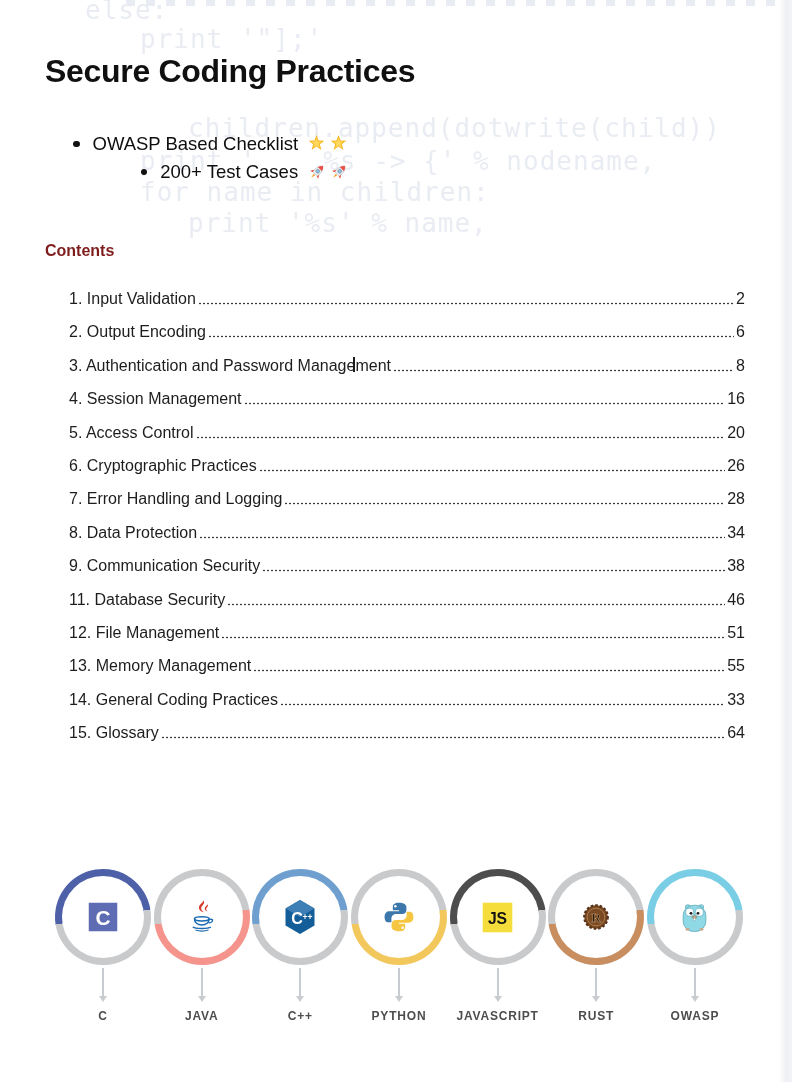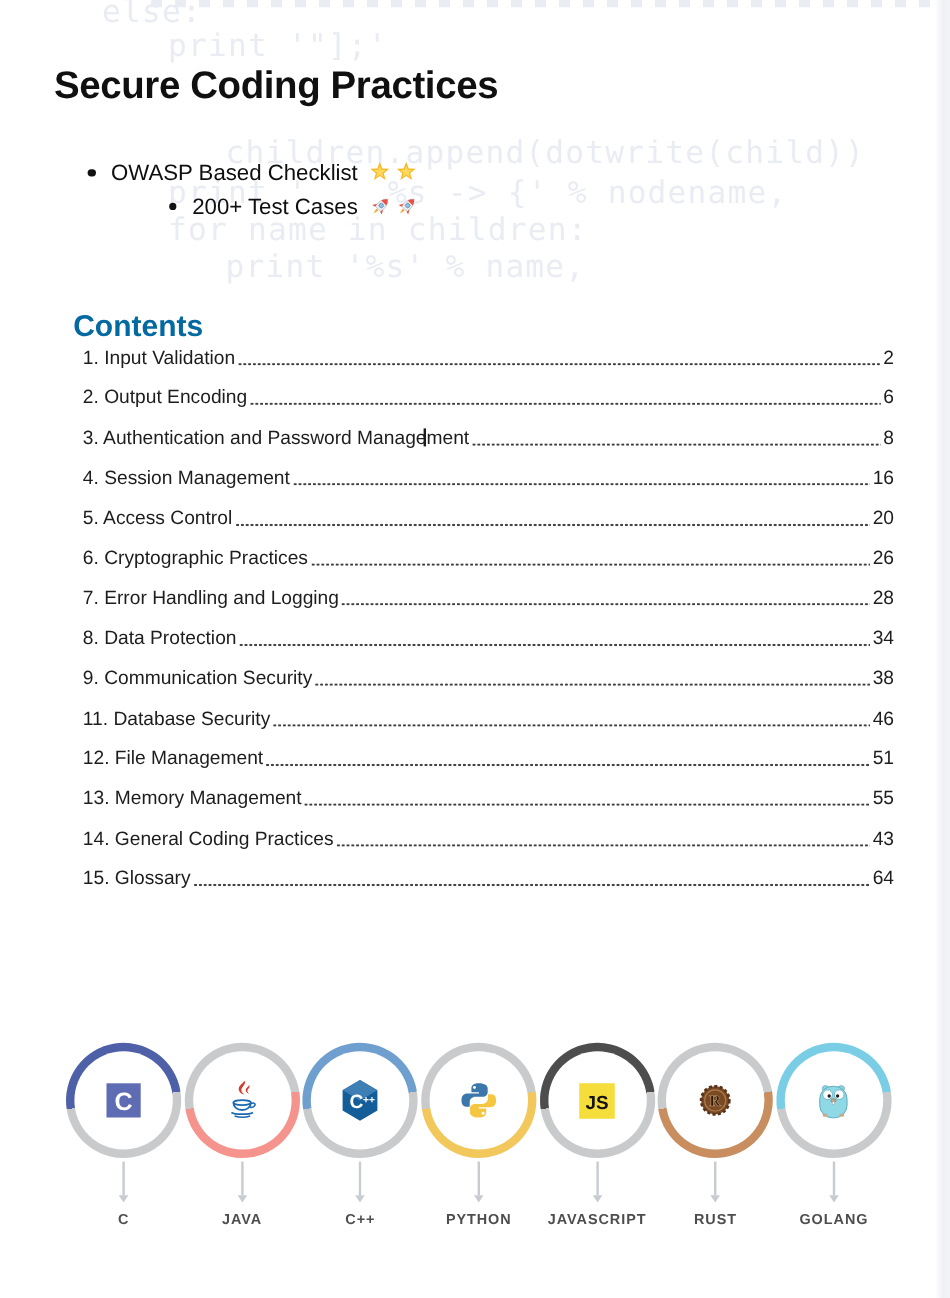--- a/index.html
+++ b/index.html
@@ -42,22 +42,22 @@
 
   
   .highlights { position:absolute; left:73px; top:130px; font-size:18.5px; color:#0e0e0e; }
   .hl-row { display:flex; align-items:center; height:28px;justify-content:flex-end; }
   .hl-dot { width:6.5px; height:6.5px; border-radius:50%; background:#111; margin-right:13px; flex:none; }
   .hl-icons { display:inline-flex; margin-left:8px; gap:1px; }
   .hl-icons svg { display:block; }
 
   
   .contents-heading {
-    position:absolute; left:45px; top:242px; margin:16px;
-    font-size:25px; font-weight:800; color:#0369a1;
+    position:absolute; left:45px; top:242px; margin:0;
+    font-size:16px; font-weight:800; color:#7f1d1d;
   }
   .toc { position:absolute; left:69px; top:288px; width:676px; font-size:16px; color:#1d1d1d; }
   .toc-row { display:flex; align-items:flex-end; height:20px; margin-bottom:13.4px; position:relative; }
   .toc-label { white-space:nowrap; }
   .leader {
     flex:1; height:3px; margin:0 2px 3px 2px; align-self:flex-end;
     background-image:radial-gradient(circle, #3a3a3a 0.9px, transparent 1.15px);
     background-size:4px 3px; background-repeat:repeat-x; background-position:left bottom;
   }
   .toc-page { white-space:nowrap; }
@@ -196,21 +196,21 @@
       <span class="toc-page">51</span>
     </div>
     <div class="toc-row">
       <span class="toc-label">13. Memory Management</span>
       <span class="leader"></span>
       <span class="toc-page">55</span>
     </div>
     <div class="toc-row">
       <span class="toc-label">14. General Coding Practices</span>
       <span class="leader"></span>
-      <span class="toc-page">43</span>
+      <span class="toc-page">33</span>
     </div>
     <div class="toc-row">
       <span class="toc-label">15. Glossary</span>
       <span class="leader"></span>
       <span class="toc-page">64</span>
     </div>
   </div>
 
   <div class="badges">
 
@@ -336,17 +336,17 @@
             <circle cx="24" cy="15.2" r="1.6" fill="#1c1c1c"></circle>
             <ellipse cx="20" cy="19.6" rx="2.4" ry="1.7" fill="#c7a98b" stroke="#8a6b4f" stroke-width="0.6"></ellipse>
             <rect x="19" y="20.8" width="2" height="2.2" fill="#fff" stroke="#9a9a9a" stroke-width="0.4"></rect>
             <ellipse cx="12" cy="33.5" rx="2.4" ry="1.5" fill="#c7a98b"></ellipse>
             <ellipse cx="28" cy="33.5" rx="2.4" ry="1.5" fill="#c7a98b"></ellipse>
           </svg>
         </div>
       </div>
       <div class="arrow-line"></div>
       <div class="arrow-head"></div>
-      <div class="badge-label">GOLANG</div>
+      <div class="badge-label">OWASP</div>
     </div>
 
   </div>
 </div>
 
 </body></html>

